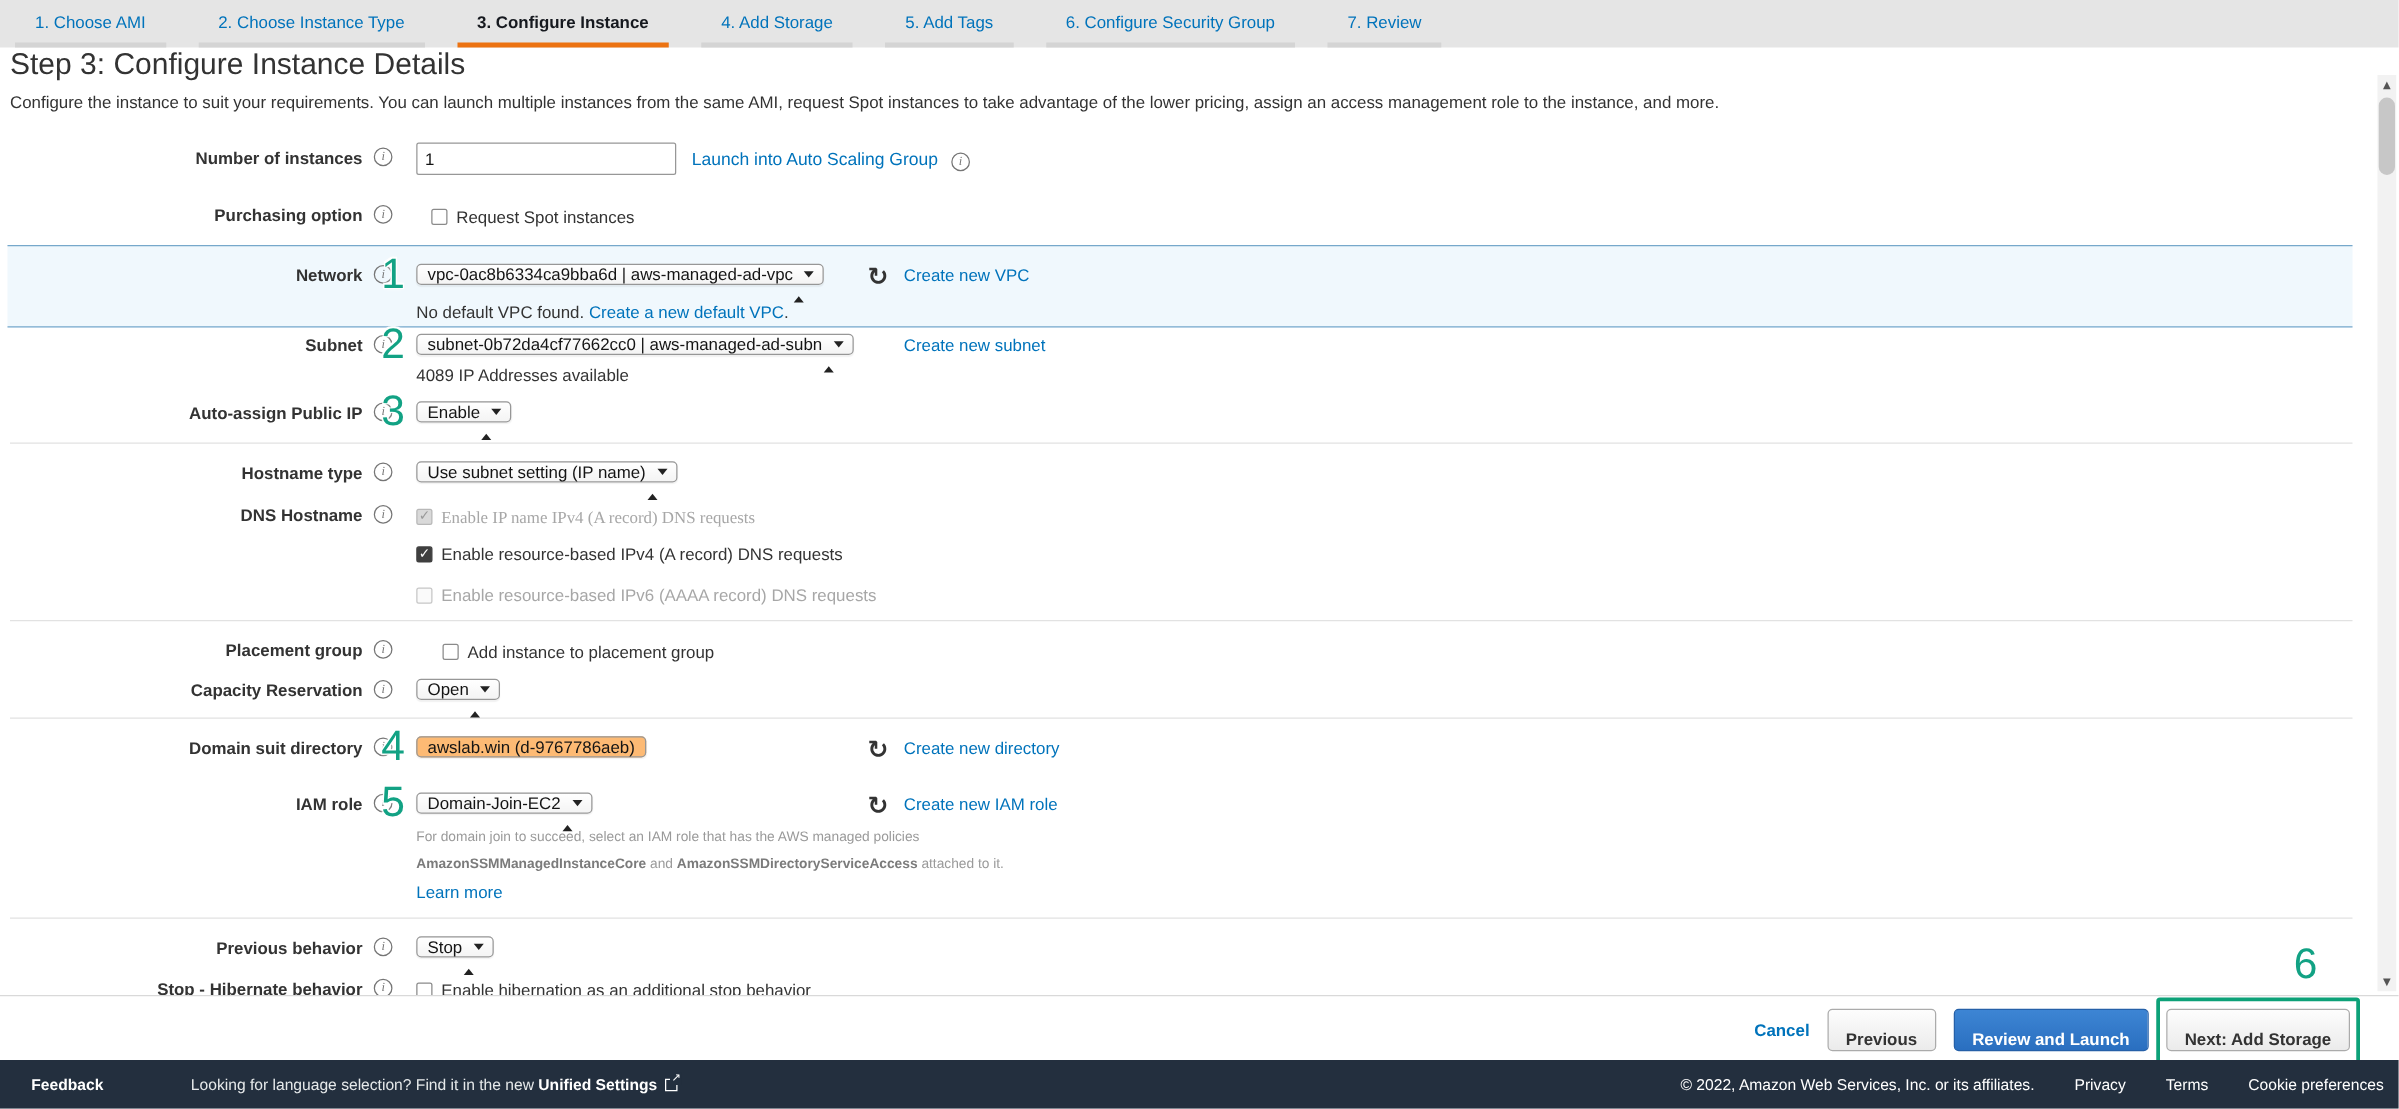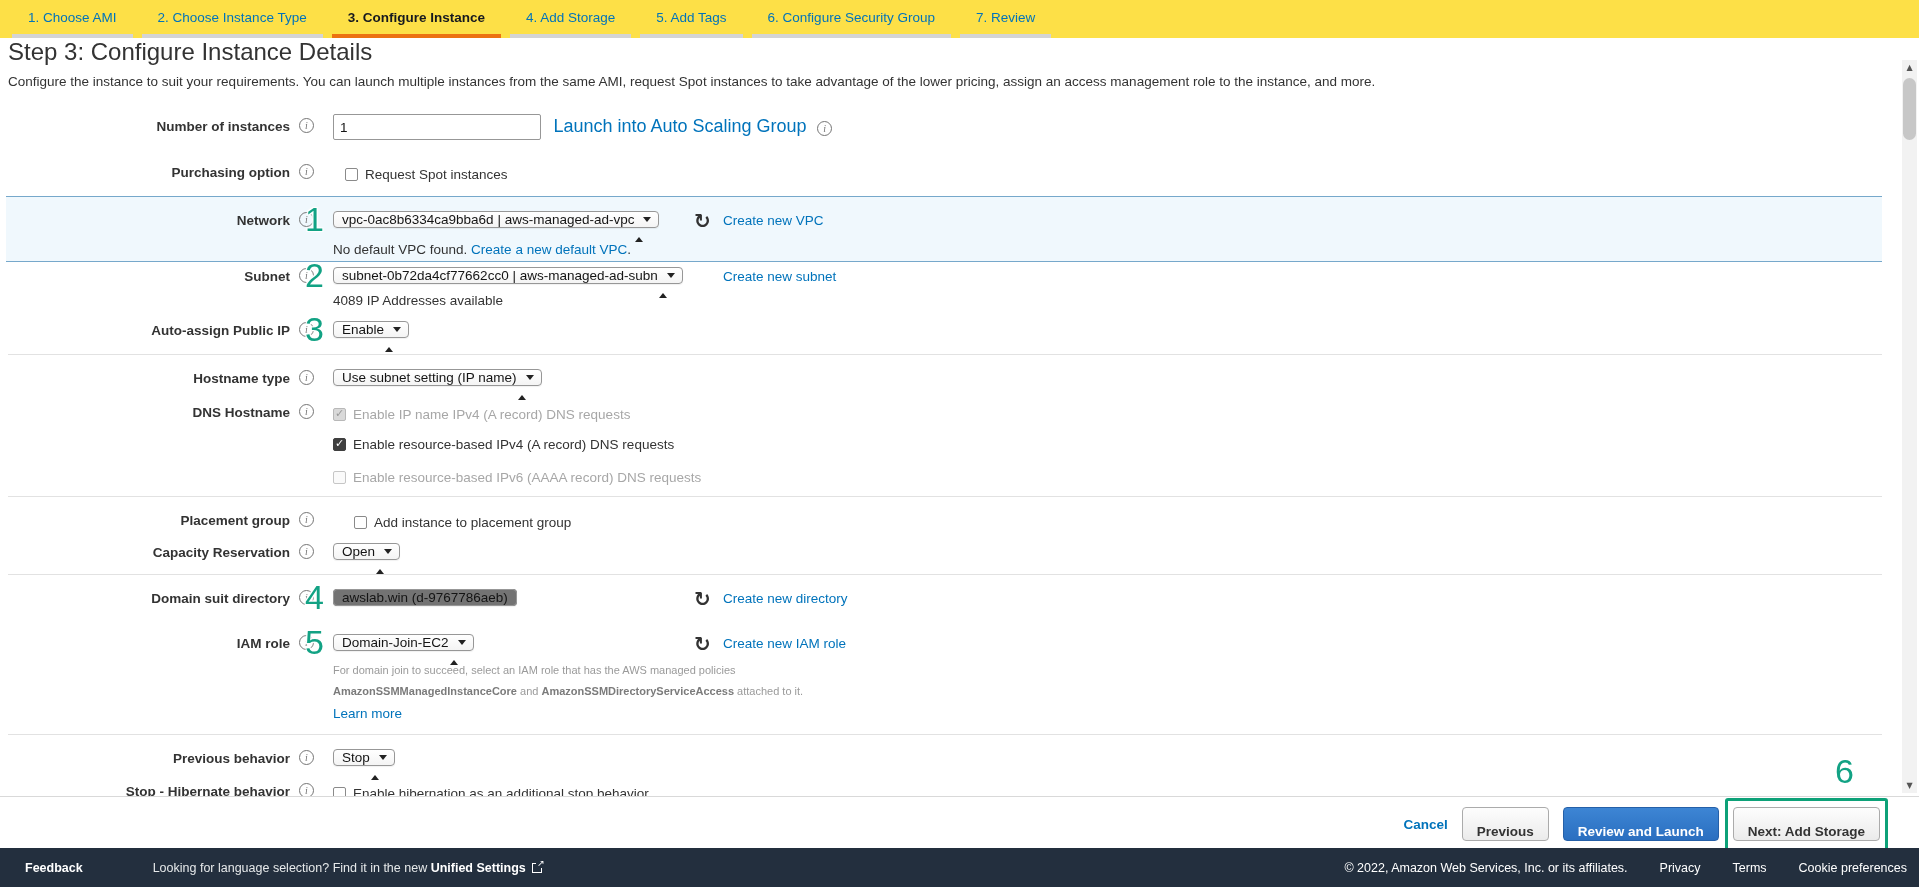--- a/index.html
+++ b/index.html
@@ -2,41 +2,41 @@
 <html><head>
 <meta charset="utf-8">
 <style>
   * { margin:0; padding:0; box-sizing:border-box; }
   html,body { width:1919px; height:887px; }
   body {
     font-family:"Liberation Sans", sans-serif;
     background:#fff; color:#333; position:relative; overflow:hidden;
   }
   
-  .tabs { position:absolute; top:0; left:0; right:0; height:38px; display:flex; gap:9px; padding:10px 0 0 12px; background:#fde047; }
+  .tabs { position:absolute; top:0; left:0; right:0; height:38px; display:flex; gap:26px; padding:10px 0 0 12px; background:#e5e5e5; }
   .tab { padding:0 16px 9px; font-size:13.5px; color:#0073bb; border-bottom:4px solid #d4d4d4; cursor:pointer; white-space:nowrap; }
   .tab.active { color:#16191f; font-weight:700; border-bottom-color:#ec7211; }
   
   .page-title { position:absolute; top:38px; left:8px; font-size:24px; font-weight:400; color:#333; }
   .page-desc  { position:absolute; top:74px; left:8px; font-size:13.5px; color:#333; }
   
   .form-area { position:absolute; top:96px; left:0; right:0; height:700px; overflow:hidden; }
   .row { position:absolute; left:0; width:1890px; height:26px; z-index:2; }
   .row .lbl { position:absolute; left:0; top:5px; width:290px; text-align:right; font-size:13.5px; font-weight:700; color:#333; }
   .info { display:inline-block; width:15px; height:15px; border:1px solid #757575; border-radius:50%; color:#757575;
           font-size:10px; font-style:italic; font-family:"Liberation Serif", serif; text-align:center; line-height:14px; cursor:pointer; }
   .row > .info { position:absolute; left:299px; top:4px; }
   .annot { font-size:34px; font-weight:400; color:#12a284; z-index:6;
            text-shadow:-1px -1px 0 #fff, 1px -1px 0 #fff, -1px 1px 0 #fff, 1px 1px 0 #fff, 0 0 4px #fff; }
   .row > .annot { position:absolute; left:305px; top:-8px; }
   .ctrl { position:absolute; left:333px; top:0; }
   .select { position:relative; width:350px; height:26px; border:1px solid #979797; border-radius:4px;
             background:linear-gradient(#ffffff,#f4f4f4); font-size:13.5px; line-height:24px; padding:0 24px 0 8px;
             color:#141414; white-space:nowrap; overflow:hidden; cursor:pointer; box-shadow:0 1px 1px rgba(0,0,0,.06); }
-  .select.gray { background:#737373; padding-right:8px; }
+  .select.gray { background:#fdba74; padding-right:8px; }
   .arrows { position:absolute; right:7px; top:6px; }
   .tri-up   { width:0; height:0; border-left:4px solid transparent; border-right:4px solid transparent; border-bottom:5px solid #222; margin-bottom:3px; }
   .tri-down { width:0; height:0; border-left:4px solid transparent; border-right:4px solid transparent; border-top:5px solid #222; }
   .textinput { width:208px; height:26px; border:1px solid #979797; border-radius:2px; padding:0 6px; font-size:13.5px; font-family:inherit; color:#141414; }
   .link { color:#0073bb; font-size:13.5px; text-decoration:none; cursor:pointer; }
   .row .rowlink { position:absolute; left:723px; top:5px; }
   .refresh { position:absolute; left:694px; top:1px; font-size:20px; font-weight:700; color:#333;
              font-family:"DejaVu Sans", sans-serif; cursor:pointer; }
   .cb { display:inline-block; width:13px; height:13px; border:1px solid #8a8a8a; background:#fff; border-radius:2px;
         vertical-align:-2px; margin-right:7px; position:relative; cursor:pointer; }
@@ -97,21 +97,21 @@
 
 <div class="form-area">
 
   <div class="netbox"></div>
 
   <div class="row" style="top:18px;">
     <span class="lbl">Number of instances</span>
     <span class="info">i</span>
     <span class="ctrl">
       <input class="textinput" value="1" style="">
-      <a class="link" style="margin-left:8px; font-size:18px;">Launch into Auto Scaling Group</a>
+      <a class="link" style="margin-left:8px; font-size:14px;">Launch into Auto Scaling Group</a>
       <span class="info" style="margin-left:6px;">i</span>
     </span>
   </div>
 
   <div class="row" style="top:64px;">
     <span class="lbl">Purchasing option</span>
     <span class="info">i</span>
     <span class="ctrl" style="top:5px;margin-left:12px;">
       <span class="cb"></span><span class="cbl">Request Spot instances</span>
     </span>
@@ -166,21 +166,21 @@
     <span class="ctrl">
       <span class="select"><span>Use subnet setting (IP name)</span>
         <span class="arrows"><span class="tri-up"></span><span class="tri-down"></span></span>
       </span>
     </span>
   </div>
 
   <div class="row" style="top:304px;">
     <span class="lbl">DNS Hostname</span>
     <span class="info">i</span>
-    <span class="ctrl" style="top:5px;">
+    <span class="ctrl" style="top:5px;font-family:Liberation Serif, serif;">
       <span class="cb dis-checked"></span><span class="cbl muted">Enable IP name IPv4 (A record) DNS requests</span>
     </span>
   </div>
   <div class="row" style="top:334px;">
     <span class="ctrl" style="top:5px;">
       <span class="cb checked"></span><span class="cbl">Enable resource-based IPv4 (A record) DNS requests</span>
     </span>
   </div>
   <div class="row" style="top:367px;">
     <span class="ctrl" style="top:5px;">

